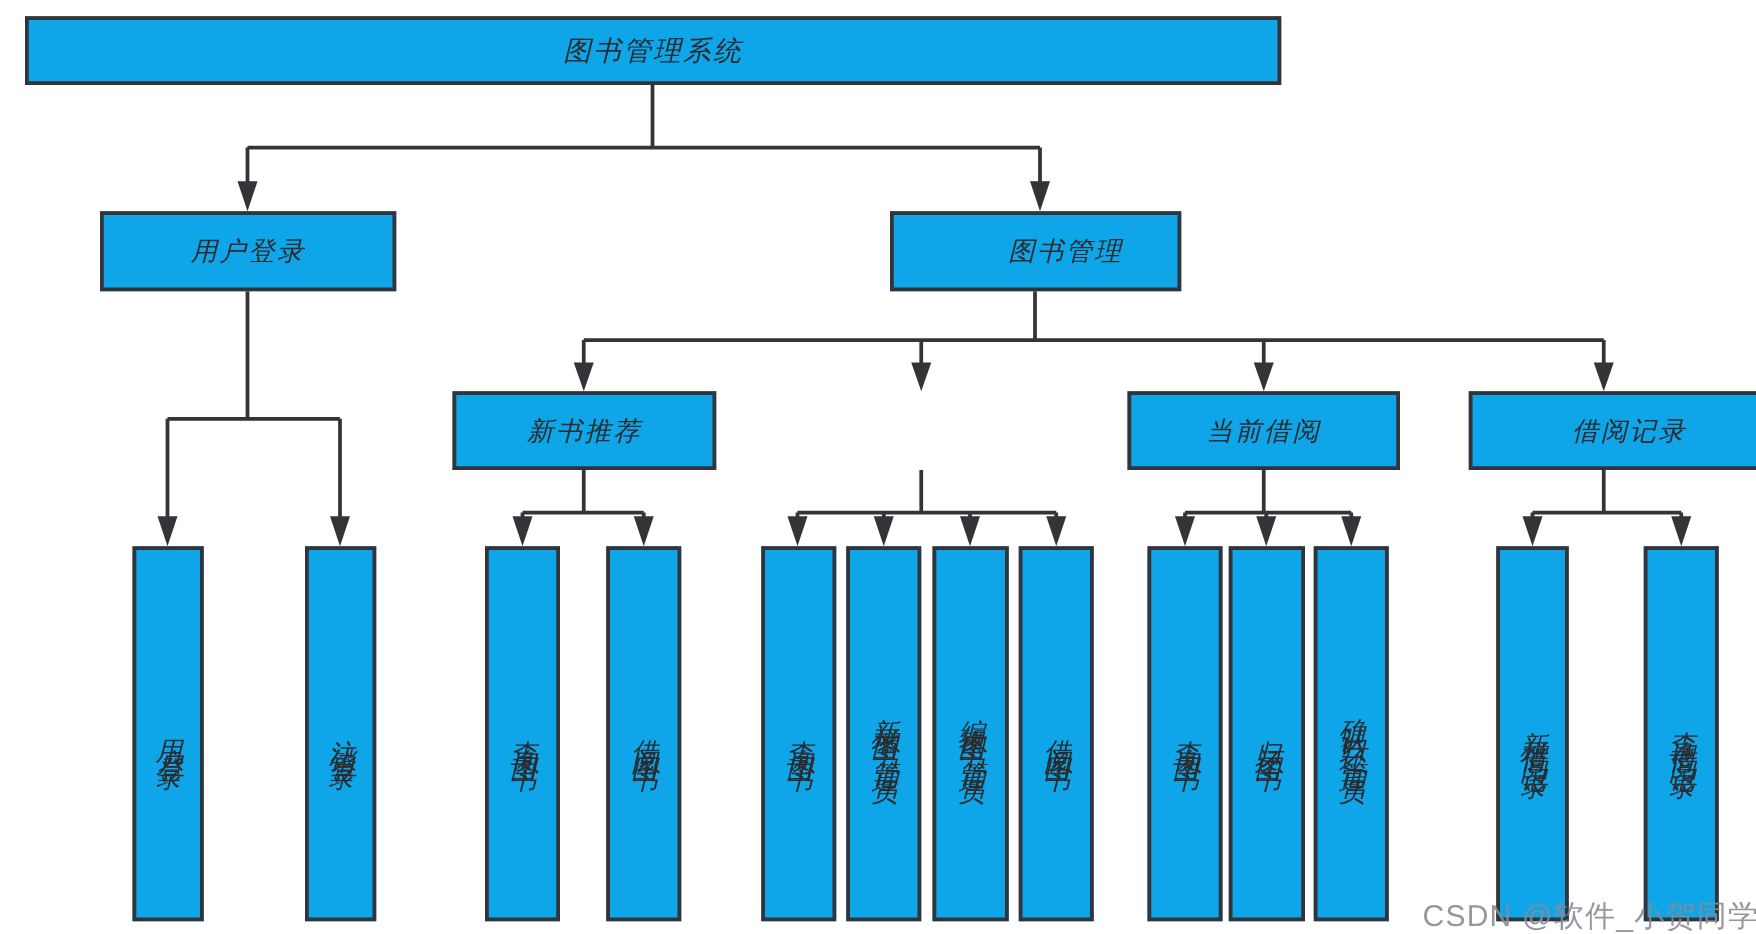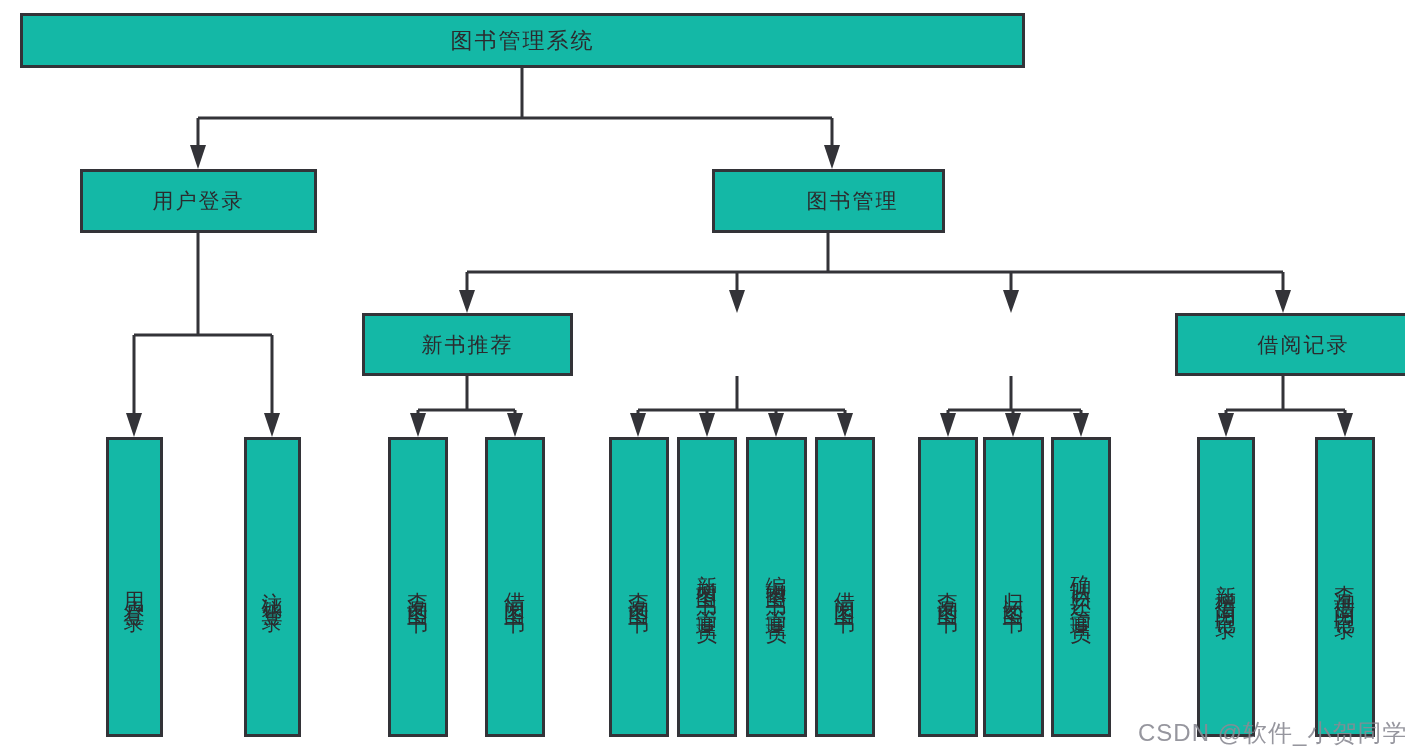--- a/index.html
+++ b/index.html
@@ -18,26 +18,27 @@
   #connectors {
     position: absolute;
     left: 0; top: 0;
     width: 1405px;
     height: 747px;
   }
   .box {
     position: absolute;
     box-sizing: border-box;
     border: 3px solid #333338;
-    background: #14b8a6;
+    background: #0ea5e9;
     display: flex;
     align-items: center;
     justify-content: center;
     color: #2b2b2e;
     text-align: center;
+    font-style: italic;
   }
   .hbox {
     font-size: 21px;
     letter-spacing: 2px;
   }
   .root-box {
     font-size: 22px;
   }
   .vbox {
     writing-mode: vertical-rl;
@@ -108,20 +109,21 @@
       <polygon points="1337,413 1353,413 1345,437"></polygon>
     </g>
   </svg>
 
   <div class="box hbox root-box" style="left:20px; top:13px; width:1005px; height:55px;">图书管理系统</div>
 
   <div class="box hbox" style="left:80px; top:169px; width:237px; height:64px;">用户登录</div>
   <div class="box hbox" style="left:712px; top:169px; width:233px; height:64px;padding-left:48px;">图书管理</div>
 
   <div class="box hbox" style="left:362px; top:313px; width:211px; height:63px;text-align:right;">新书推荐</div>
+  <div class="box hbox" style="left:902px; top:313px; width:218px; height:63px;">当前借阅</div>
   <div class="box hbox" style="left:1175px; top:313px; width:257px; height:63px;">借阅记录</div>
 
   <div class="box vbox" style="left:106px; top:437px; width:57px; height:300px;">用户登录</div>
   <div class="box vbox" style="left:244px; top:437px; width:57px; height:300px;">注销登录</div>
 
   <div class="box vbox" style="left:388px; top:437px; width:60px; height:300px;">查询图书</div>
   <div class="box vbox" style="left:485px; top:437px; width:60px; height:300px;">借阅图书</div>
 
   <div class="box vbox" style="left:609px; top:437px; width:60px; height:300px;">查询图书</div>
   <div class="box vbox" style="left:677px; top:437px; width:60px; height:300px;">新增图书（管理员）</div>

